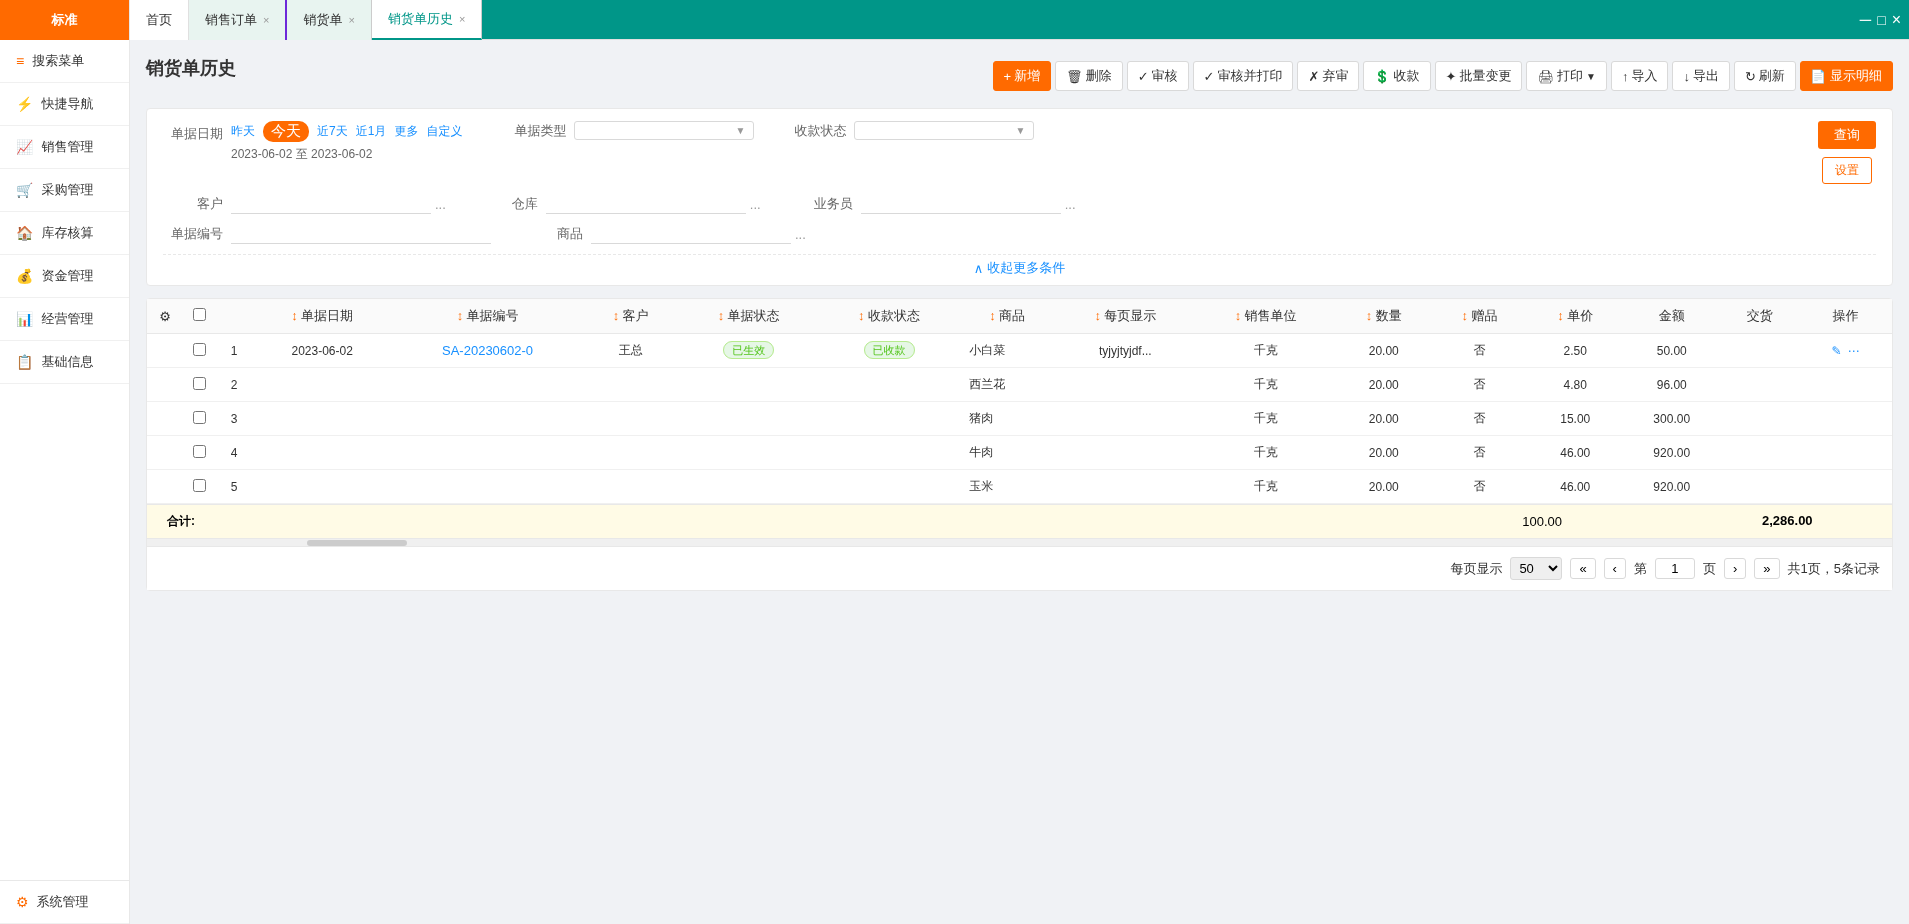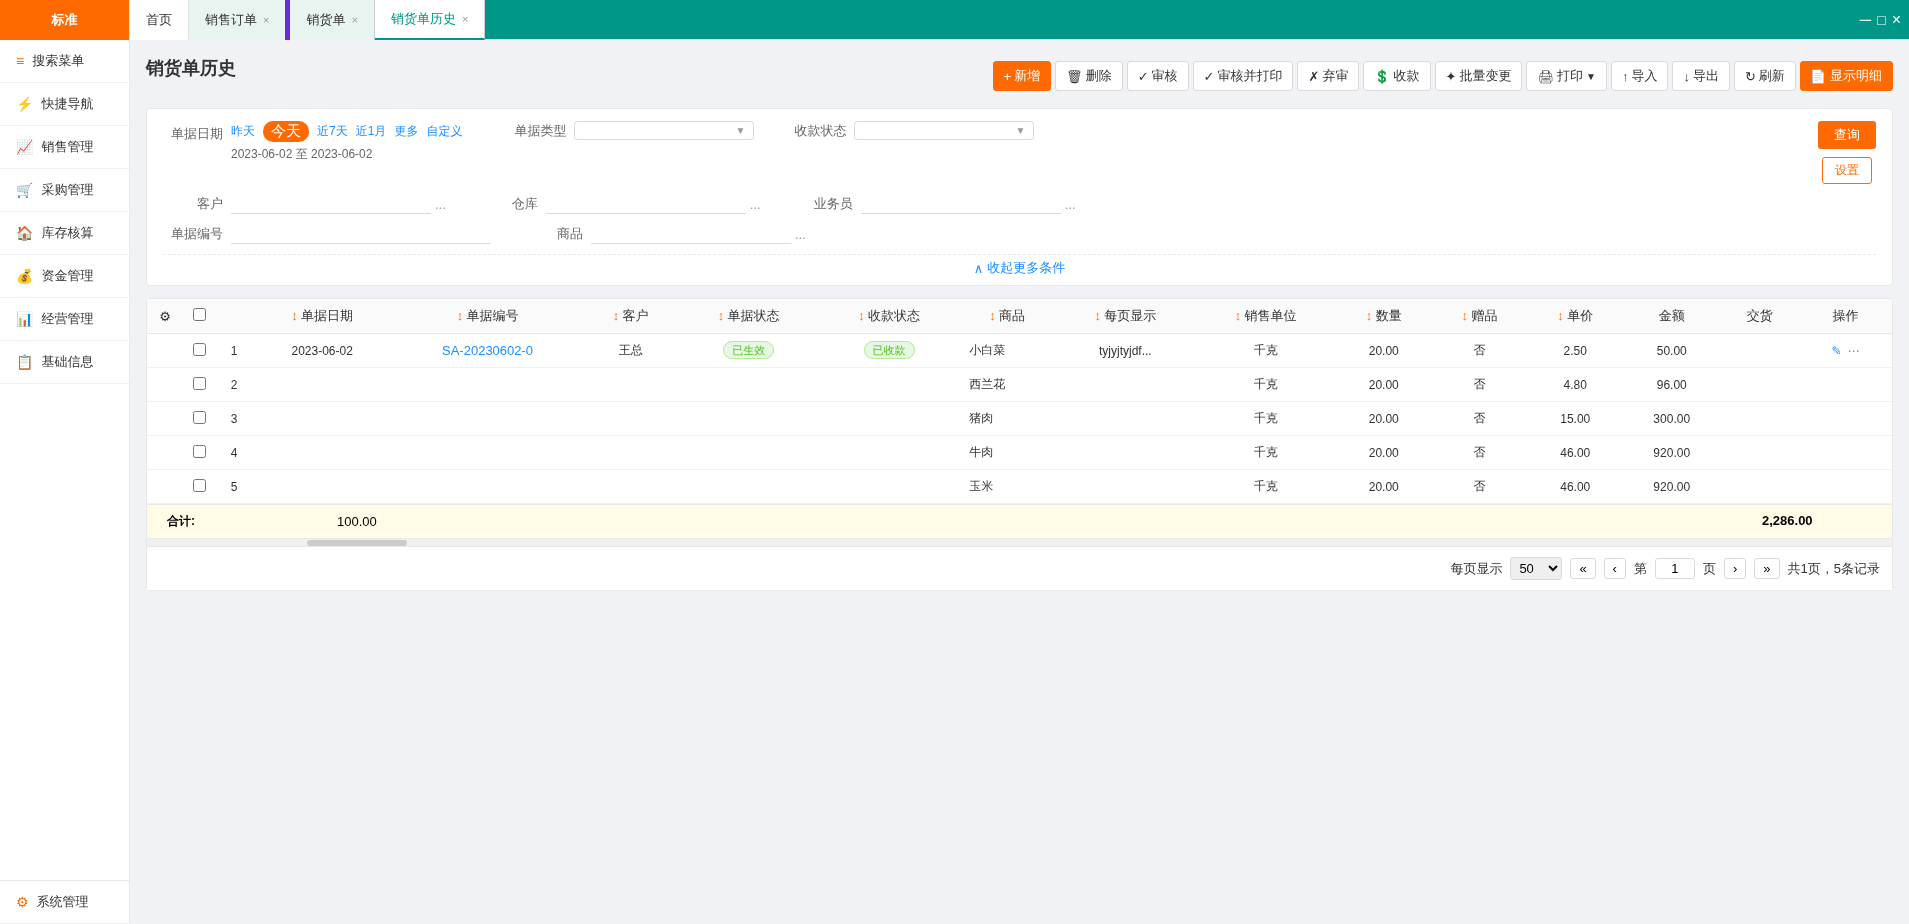--- a/index.html
+++ b/index.html
@@ -119,21 +119,21 @@
     </div>
   </div>
 </div>
 
 <div class="main">
 
   <div class="tab-bar" style="background: #009688;">
     <div class="tab home" style="background:#fff; color:#333; height:40px; display:flex; align-items:center; padding:0 16px; border-right:1px solid #e0e0e0; font-size:13px;">
       <span>首页</span>
     </div>
-    <div class="tab" style="background:#e8f4f0; color:#333; height:40px; display:flex; align-items:center; padding:0 16px; border-right:5px solid #6d28d9; font-size:13px;">
+    <div class="tab" style="background:#e8f4f0; color:#333; height:40px; display:flex; align-items:center; padding:0 16px; border-right:2px solid #6d28d9; font-size:13px;">
       <span>销售订单</span>
       <span class="close-btn" style="margin-left:6px; color:#999;">×</span>
     </div>
     <div class="tab" style="background:#e8f4f0; color:#333; height:40px; display:flex; align-items:center; padding:0 16px; border-right:1px solid #ccc; font-size:13px;">
       <span>销货单</span>
       <span class="close-btn" style="margin-left:6px; color:#999;">×</span>
     </div>
     <div class="tab active" style="background:#fff; color:#009688; height:40px; display:flex; align-items:center; padding:0 16px; border-right:1px solid #ccc; font-size:13px; border-bottom:2px solid #009688;">
       <span>销货单历史</span>
       <span class="close-btn" style="margin-left:6px; color:#999;">×</span>
@@ -449,21 +449,21 @@
     <td>46.00</td>
     <td>920.00</td>
     <td></td>
     <td></td>
   </tr>
           </tbody>
       </table>
 
       <div class="table-footer">
         <div style="min-width:180px; font-weight:bold; font-size:12px; display:flex; align-items:center; padding-left:10px;">合计:</div>
-        <div style="flex:1; display:flex; align-items:center; padding-right:200px;">
+        <div style="flex:1; display:flex; align-items:center; justify-content:flex-end; padding-right:200px;">
           <span>100.00</span>
         </div>
         <div style="width:120px; text-align:right; padding-right:80px; font-weight:bold;">2,286.00</div>
       </div>
 
       <div class="scroll-area">
         <div class="scroll-thumb"></div>
       </div>
 
       <div class="pagination-bar">

